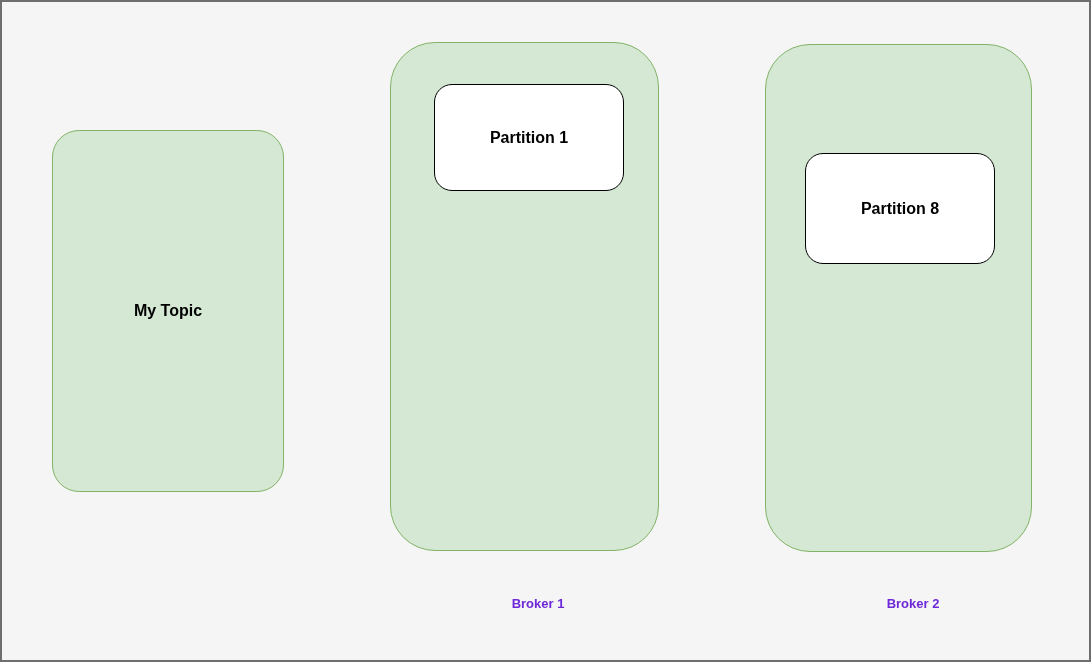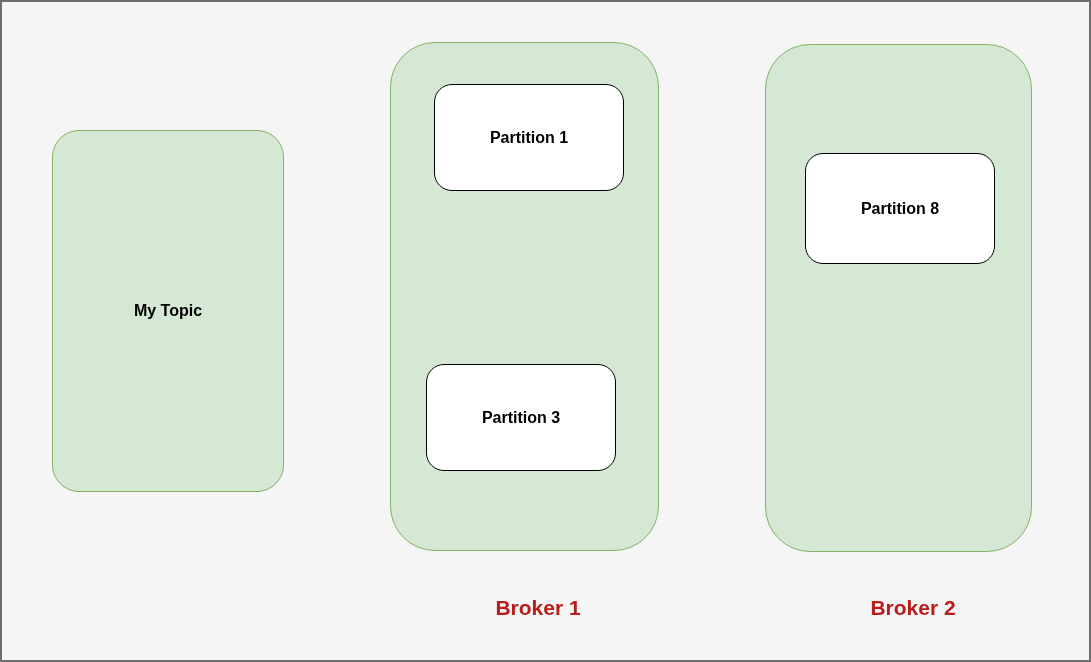--- a/index.html
+++ b/index.html
@@ -64,43 +64,40 @@
     font-size: 16px;
     color: #000000;
     text-align: center;
     line-height: 1.2;
   }
   .broker-label {
     position: absolute;
     top: 594px;
     transform: translateX(-50%);
     font-weight: bold;
-    font-size: 21px;
-    color: #b91c1c;
+    font-size: 13px;
+    color: #6d28d9;
     white-space: nowrap;
   }
   .broker-1-label { left: 536px; }
   .broker-2-label { left: 911px; text-align: center; }
 </style>
 </head>
 <body>
 
 <div class="canvas">
 
   <div class="node green-node topic-node">
     <span class="node-label">My Topic</span>
   </div>
 
   <div class="node green-node broker-container broker-1">
     <div class="node partition-node partition-1">
       <span class="node-label">Partition 1</span>
     </div>
-    <div class="node partition-node partition-3">
-      <span class="node-label">Partition 3</span>
-    </div>
   </div>
 
   <div class="node green-node broker-container broker-2">
     <div class="node partition-node partition-2">
       <span class="node-label">Partition 8</span>
     </div>
   </div>
 
   <div class="broker-label broker-1-label">Broker 1</div>
   <div class="broker-label broker-2-label">Broker 2</div>

